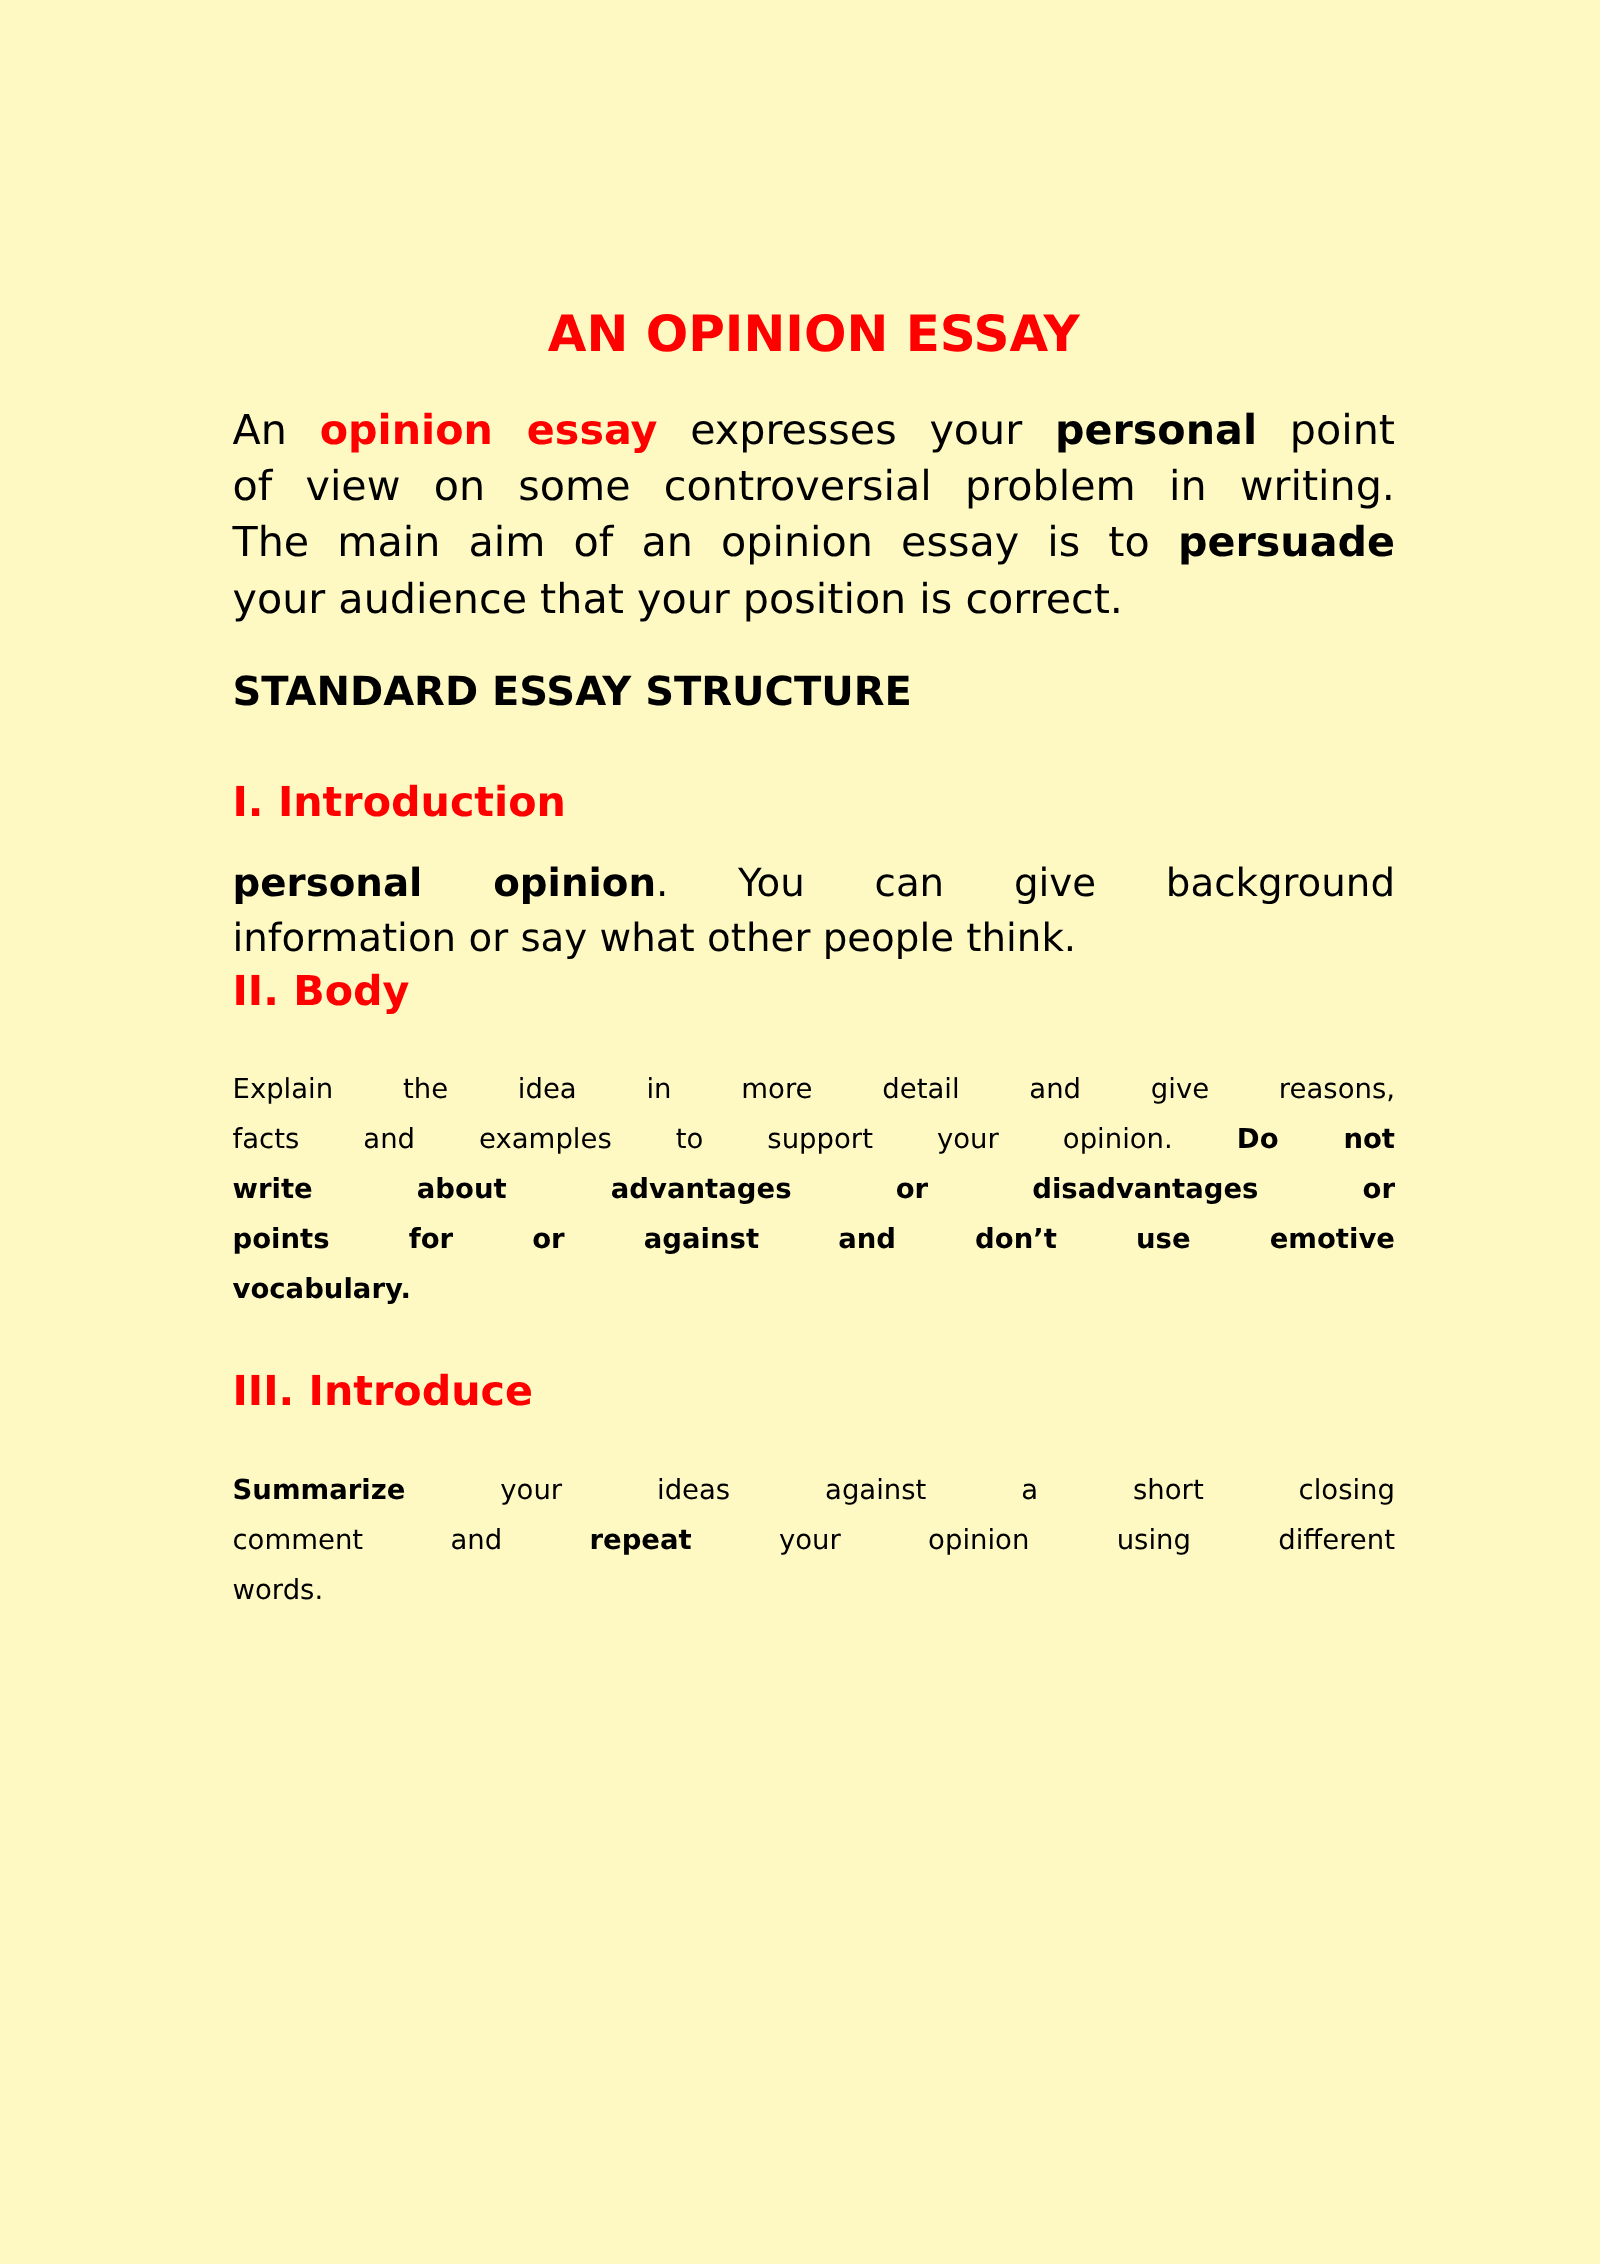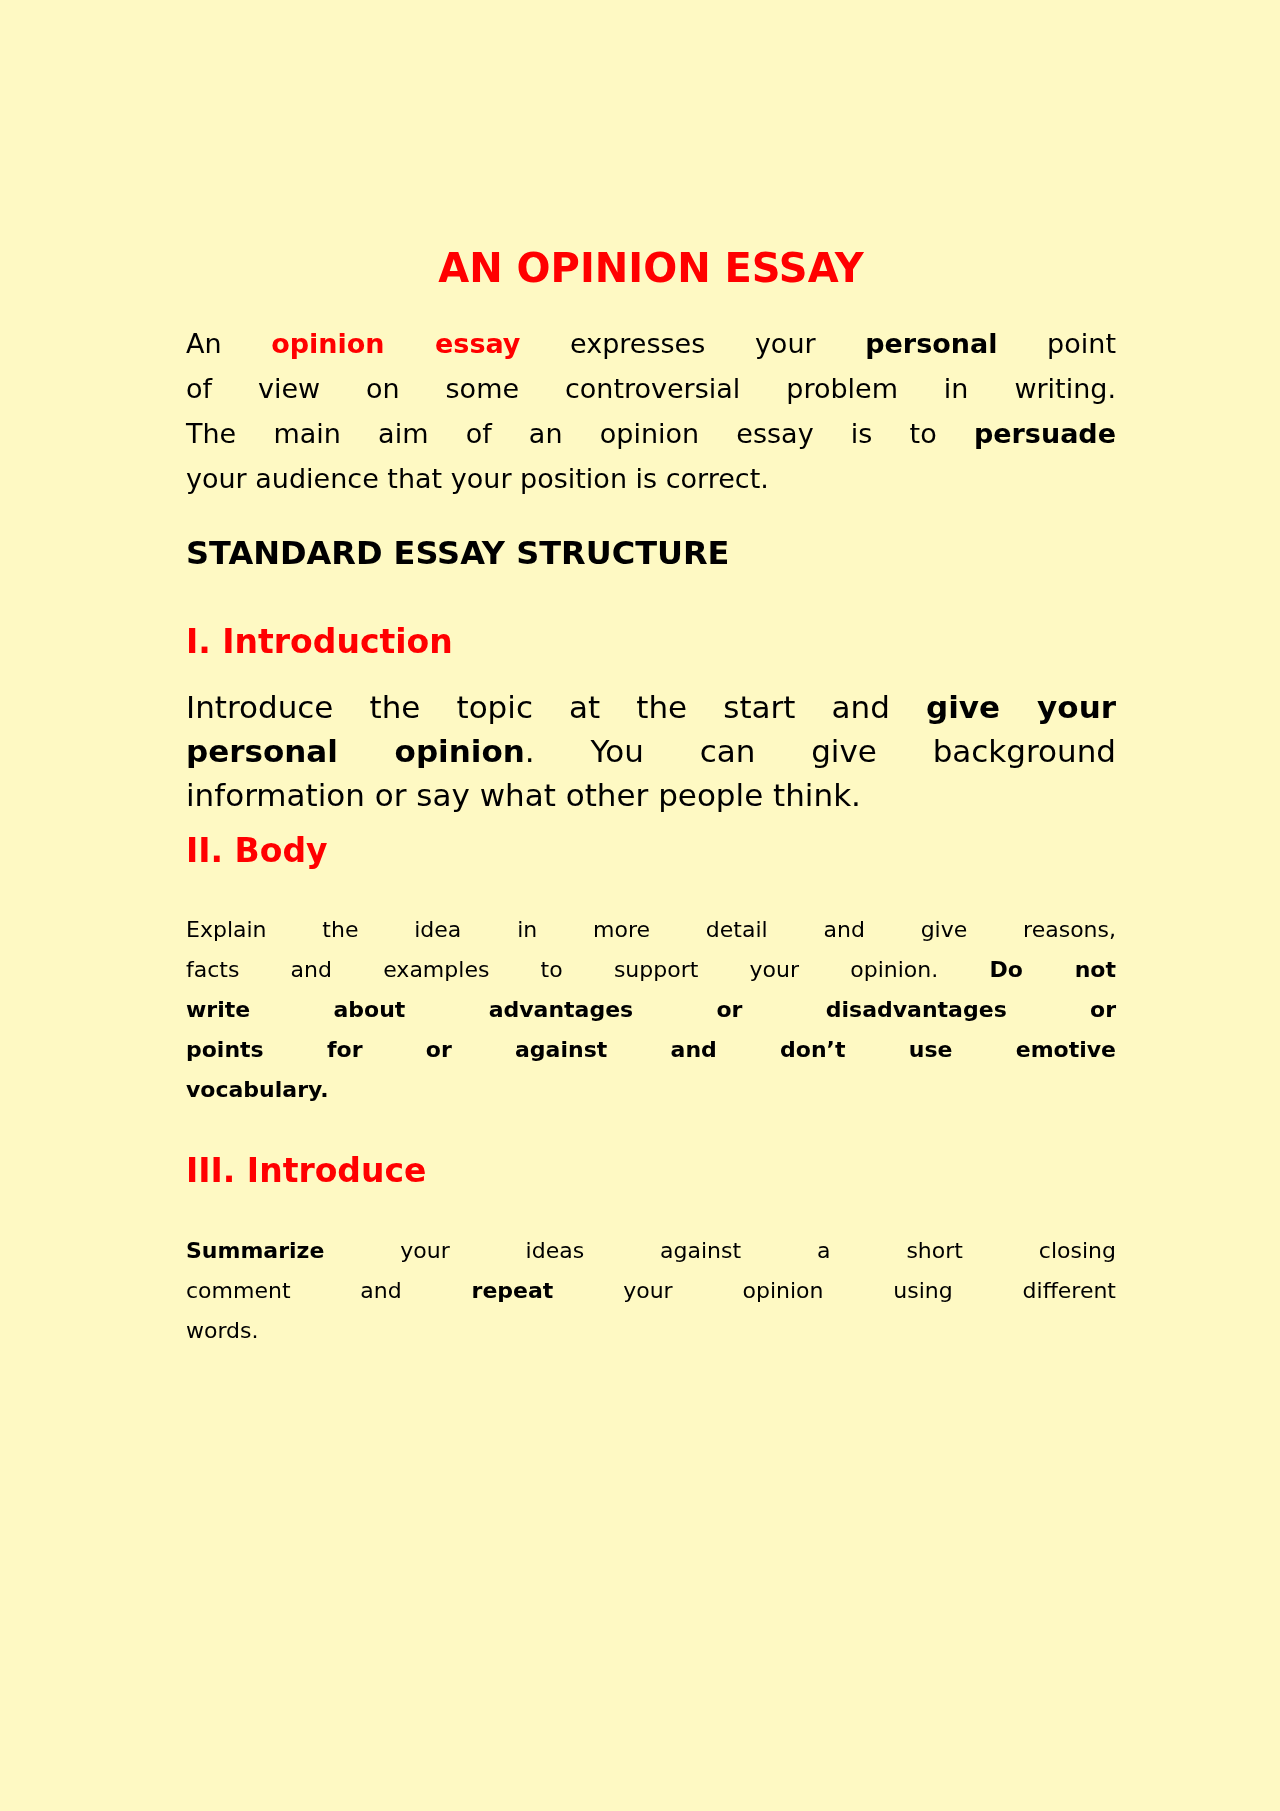--- a/index.html
+++ b/index.html
@@ -45,34 +45,34 @@
     text-align: justify;
   }
   .para .line.just {
     text-align: justify;
     text-align-last: justify;
   }
   .para .line.left {
     text-align: left;
     text-align-last: left;
   }
-  .para-lg { font-size: 27px; }
+  .para-lg { font-size: 33px; }
   .para-lg .line { line-height: 45px; }
   .para-md { font-size: 31px; }
   .para-md .line { line-height: 44px; }
   .para-sm { font-size: 22px; }
   .para-sm .line { line-height: 40px; }
   .seg-b { font-weight: bold; text-align: right; }
   .seg-r { color: #ff0000; }
   
   #p-intro        { margin-top: 28px; }
   #h-structure    { margin-top: 32px; }
   #h-introduction { margin-top: 49px; }
   #p-introduction { margin-top: 23px; }
-  #h-body         { margin-top: 14px; }
+  #h-body         { }
   #p-body         { margin-top: 39px; }
   #h-conclusion   { margin-top: 41px; }
   #p-conclusion   { margin-top: 40px; }
 </style>
 </head>
 <body>
 
 <div class="page">
   <div class="content">
 
@@ -83,21 +83,20 @@
         <div class="line just"><span>of view on some controversial problem in writing.</span></div>
         <div class="line just"><span>The main aim of an opinion essay is to </span><span class="seg-b">persuade</span></div>
         <div class="line left"><span>your audience that your position is correct.</span></div>
       </div>
 
     <h2 id="h-structure" class="heading black">STANDARD ESSAY STRUCTURE</h2>
 
     <h2 id="h-introduction" class="heading red">I. Introduction</h2>
 
     <div id="p-introduction" class="para para-md">
-        <div class="line just"><span>Introduce the topic at the start and </span><span class="seg-b">give your</span></div>
         <div class="line just"><span class="seg-b">personal opinion</span><span>. You can give background</span></div>
         <div class="line left"><span>information or say what other people think.</span></div>
       </div>
 
     <h2 id="h-body" class="heading red">II. Body</h2>
 
     <div id="p-body" class="para para-sm">
         <div class="line just"><span>Explain the idea in more detail and give reasons,</span></div>
         <div class="line just"><span>facts and examples to support your opinion. </span><span class="seg-b">Do not</span></div>
         <div class="line just"><span class="seg-b">write about advantages or disadvantages or</span></div>

